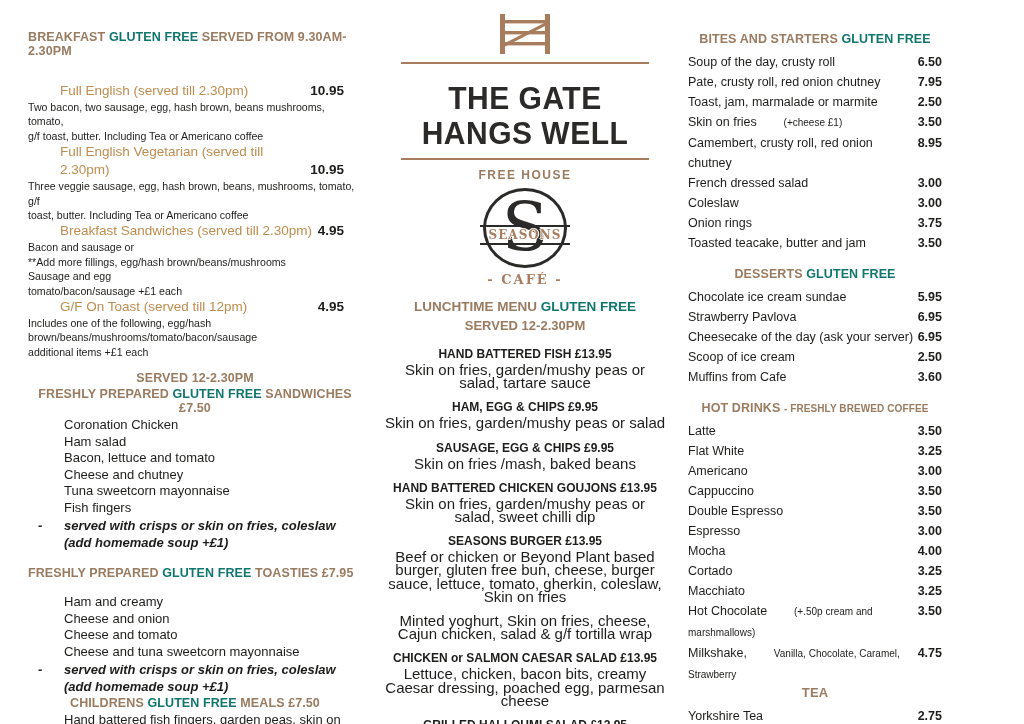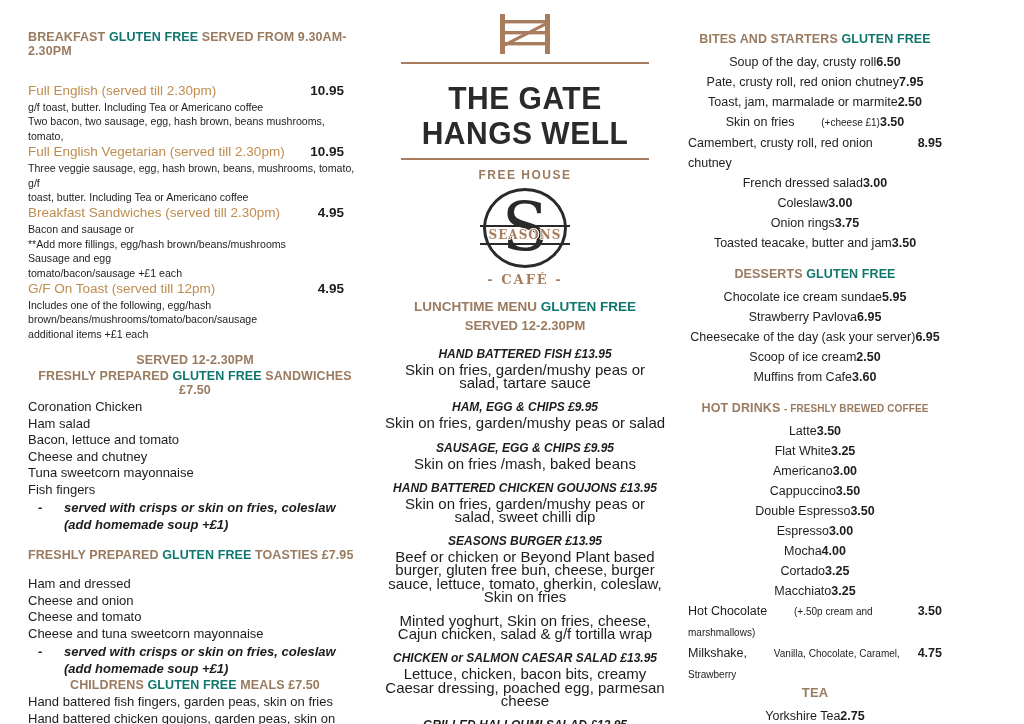--- a/index.html
+++ b/index.html
@@ -7,28 +7,28 @@
   body {
     position:relative; background:#ffffff; overflow:hidden;
     font-family:"Liberation Sans", sans-serif; color:#1d1d1b;
   }
   .red { color:#0f766e; }
   .h { font-weight:bold; color:#9a7b60; font-size:12.5px; letter-spacing:.1px; }
 
   
   .col-left { position:absolute; left:28px; top:30px; width:334px; }
   .bk-block { margin-top:24px; }
-  .bk-row { display:flex; justify-content:space-between; align-items:center; line-height:18px; }
+  .bk-row { display:flex; justify-content:space-between; align-items:flex-end; line-height:18px;margin-left:32px; }
   .bk-name { color:#bf8c4e; font-size:13.5px; }
   .bk-price { font-weight:bold; font-size:13.5px; color:#1d1d1b; padding-right:18px; }
   .bk-desc { font-size:10.6px; line-height:14.4px; color:#1d1d1b; }
   .served-h { text-align:center; margin-top:12px; font-size:12.5px; }
   .sec-h-center { text-align:center; margin-top:2px; font-size:12.5px; }
   .list-line { font-size:13px; line-height:16.5px; }
-  .list-block { margin-top:2px; }
+  .list-block { margin-top:2px;margin-left:36px; }
   .note-row { display:flex; margin-top:1px; padding-left:10px; font-size:13px;
               font-weight:bold; font-style:italic; line-height:17px; }
   .note-dash { width:26px; flex:none; }
   .note-text { width:286px; }
   .toasties-h { margin-top:15px; font-size:12.5px; }
   .toastie-gap { margin-top:14px; }
   .childrens-h { text-align:center; margin-top:1px; font-size:12.5px; }
 
   
   .col-center { position:absolute; left:383px; top:14px; width:284px; text-align:center; }
@@ -47,48 +47,48 @@
                display:flex; align-items:center; justify-content:center; }
   .logo-word { font-family:"DejaVu Serif", serif; font-weight:bold; font-size:12px;
                letter-spacing:1px; color:#a87d5d;
                text-shadow:-1px 0 #fff, 1px 0 #fff, 0 1px #fff, 0 -1px #fff; }
   .logo-cafe { margin-top:4px; font-family:"DejaVu Serif", serif; font-weight:bold;
                font-size:13px; letter-spacing:2px; color:#a87d5d; }
   .lunch-h { margin-top:12px; font-weight:bold; font-size:13.5px; color:#9a7b60; }
   .lunch-served { margin-top:4px; font-weight:bold; font-size:13px; color:#9a7b60; }
   .lunch-list { margin-top:14px; }
   .lunch-item { margin-bottom:11px; }
-  .lunch-name { font-weight:bold; font-size:12px; color:#1d1d1b; line-height:15px;font-style:italic; }
+  .lunch-name { font-weight:bold; font-size:12px; color:#1d1d1b; line-height:15px; }
   .lunch-desc { font-size:15px; line-height:13.2px; color:#1d1d1b; margin-top:1px; }
 
   
   .col-right { position:absolute; left:688px; top:32px; width:254px; }
   .r-h { text-align:center; font-size:12.5px; margin-bottom:6px; }
-  .price-row { display:flex; justify-content:center; align-items:baseline; line-height:20px; }
+  .price-row { display:flex; justify-content:space-between; align-items:baseline; line-height:20px; }
   .nm { font-size:12.5px; color:#1d1d1b; }
   .note { font-size:10px;padding-left:24px; }
   .pr { font-weight:bold; font-size:12.5px; }
   .r-gap { margin-top:14px; }
   .hd-sub { font-size:10px; }
   .tea-h { text-align:center; font-size:13px; margin:0 0 6px 0; }
 </style>
 </head>
 <body>
 
 <div class="col-left">
   <div class="h"><span>BREAKFAST </span><span class="red">GLUTEN FREE</span><span> SERVED FROM 9.30AM- 2.30PM</span></div>
 
   <div class="bk-block">
       <div class="bk-item">
         <div class="bk-row">
           <span class="bk-name">Full English (served till 2.30pm)</span>
           <span class="bk-price">10.95</span>
         </div>
+        <div class="bk-desc">Two bacon, two sausage, egg, hash brown, beans mushrooms, tomato,</div>
         <div class="bk-desc">g/f toast, butter. Including Tea or Americano coffee</div>
-        <div class="bk-desc">Two bacon, two sausage, egg, hash brown, beans mushrooms, tomato,</div>
       </div>
       <div class="bk-item">
         <div class="bk-row">
           <span class="bk-name">Full English Vegetarian (served till 2.30pm)</span>
           <span class="bk-price">10.95</span>
         </div>
         <div class="bk-desc">Three veggie sausage, egg, hash brown, beans, mushrooms, tomato, g/f</div>
         <div class="bk-desc">toast, butter. Including Tea or Americano coffee</div>
       </div>
       <div class="bk-item">
@@ -125,21 +125,21 @@
     </div>
 
   <div class="note-row">
     <span class="note-dash">-</span>
     <span class="note-text">served with crisps or skin on fries, coleslaw (add homemade soup +£1)</span>
   </div>
 
   <div class="h toasties-h"><span>FRESHLY PREPARED </span><span class="red">GLUTEN FREE</span><span> TOASTIES £7.95</span></div>
 
   <div class="list-block toastie-gap">
-      <div class="list-line">Ham and dressed</div>
+      <div class="list-line">Ham and creamy</div>
       <div class="list-line">Cheese and onion</div>
       <div class="list-line">Cheese and tomato</div>
       <div class="list-line">Cheese and tuna sweetcorn mayonnaise</div>
     </div>
 
   <div class="note-row">
     <span class="note-dash">-</span>
     <span class="note-text">served with crisps or skin on fries, coleslaw (add homemade soup +£1)</span>
   </div>
 

